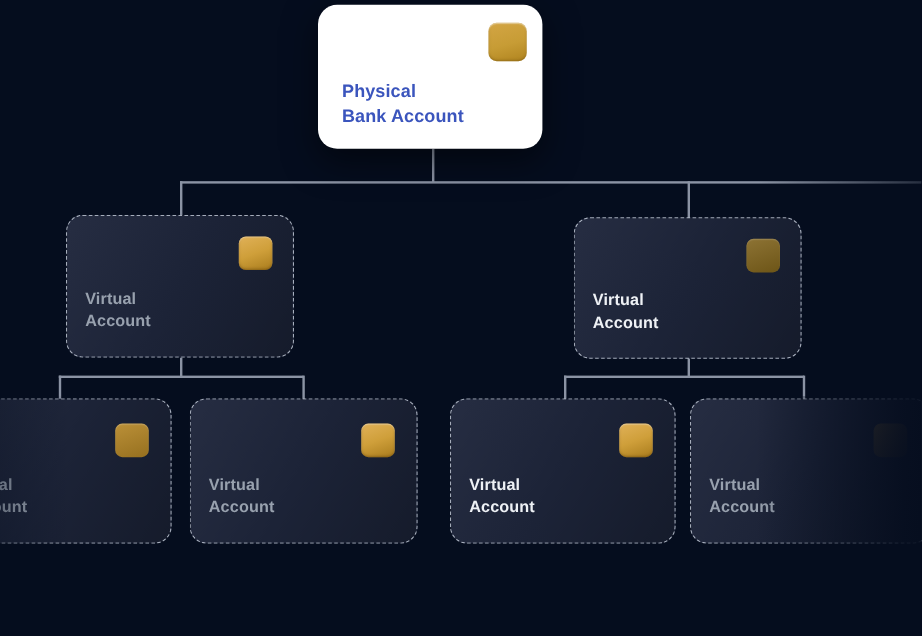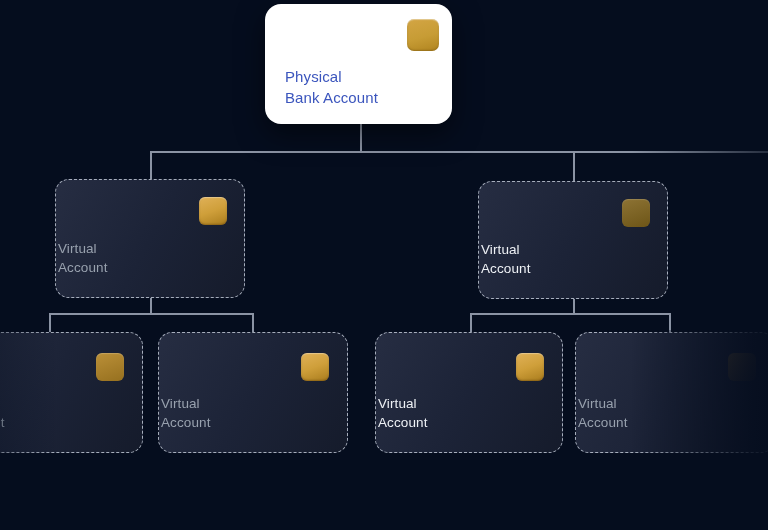--- a/index.html
+++ b/index.html
@@ -89,32 +89,32 @@
   .chip--dark {
     background: linear-gradient(160deg, rgba(150,115,45,0.38) 0%, rgba(95,72,25,0.22) 100%);
   }
   .pos-l2 { top: 17px; right: 17px; }
   .pos-l3 { top: 20px; right: 18px; }
 
   
   .label {
     position: absolute;
     white-space: pre-line;
-    font-weight: 400;
+    font-weight: 700;
     letter-spacing: 0.1px;
   }
   .label--root {
     left: 20px;
     bottom: 16px;
     font-size: 15px;
     line-height: 21px;
     color: #3b55bd;
   }
   .label--virtual {
-    left: 2px;
+    left: 15px;
     bottom: 20px;
     font-size: 13.5px;
     line-height: 19px;
     margin-top: 16px;
   }
   .label--bright { color: #eef1f5; }
   .label--dim { color: #98a1ae; }
 </style>
 </head>
 <body>

